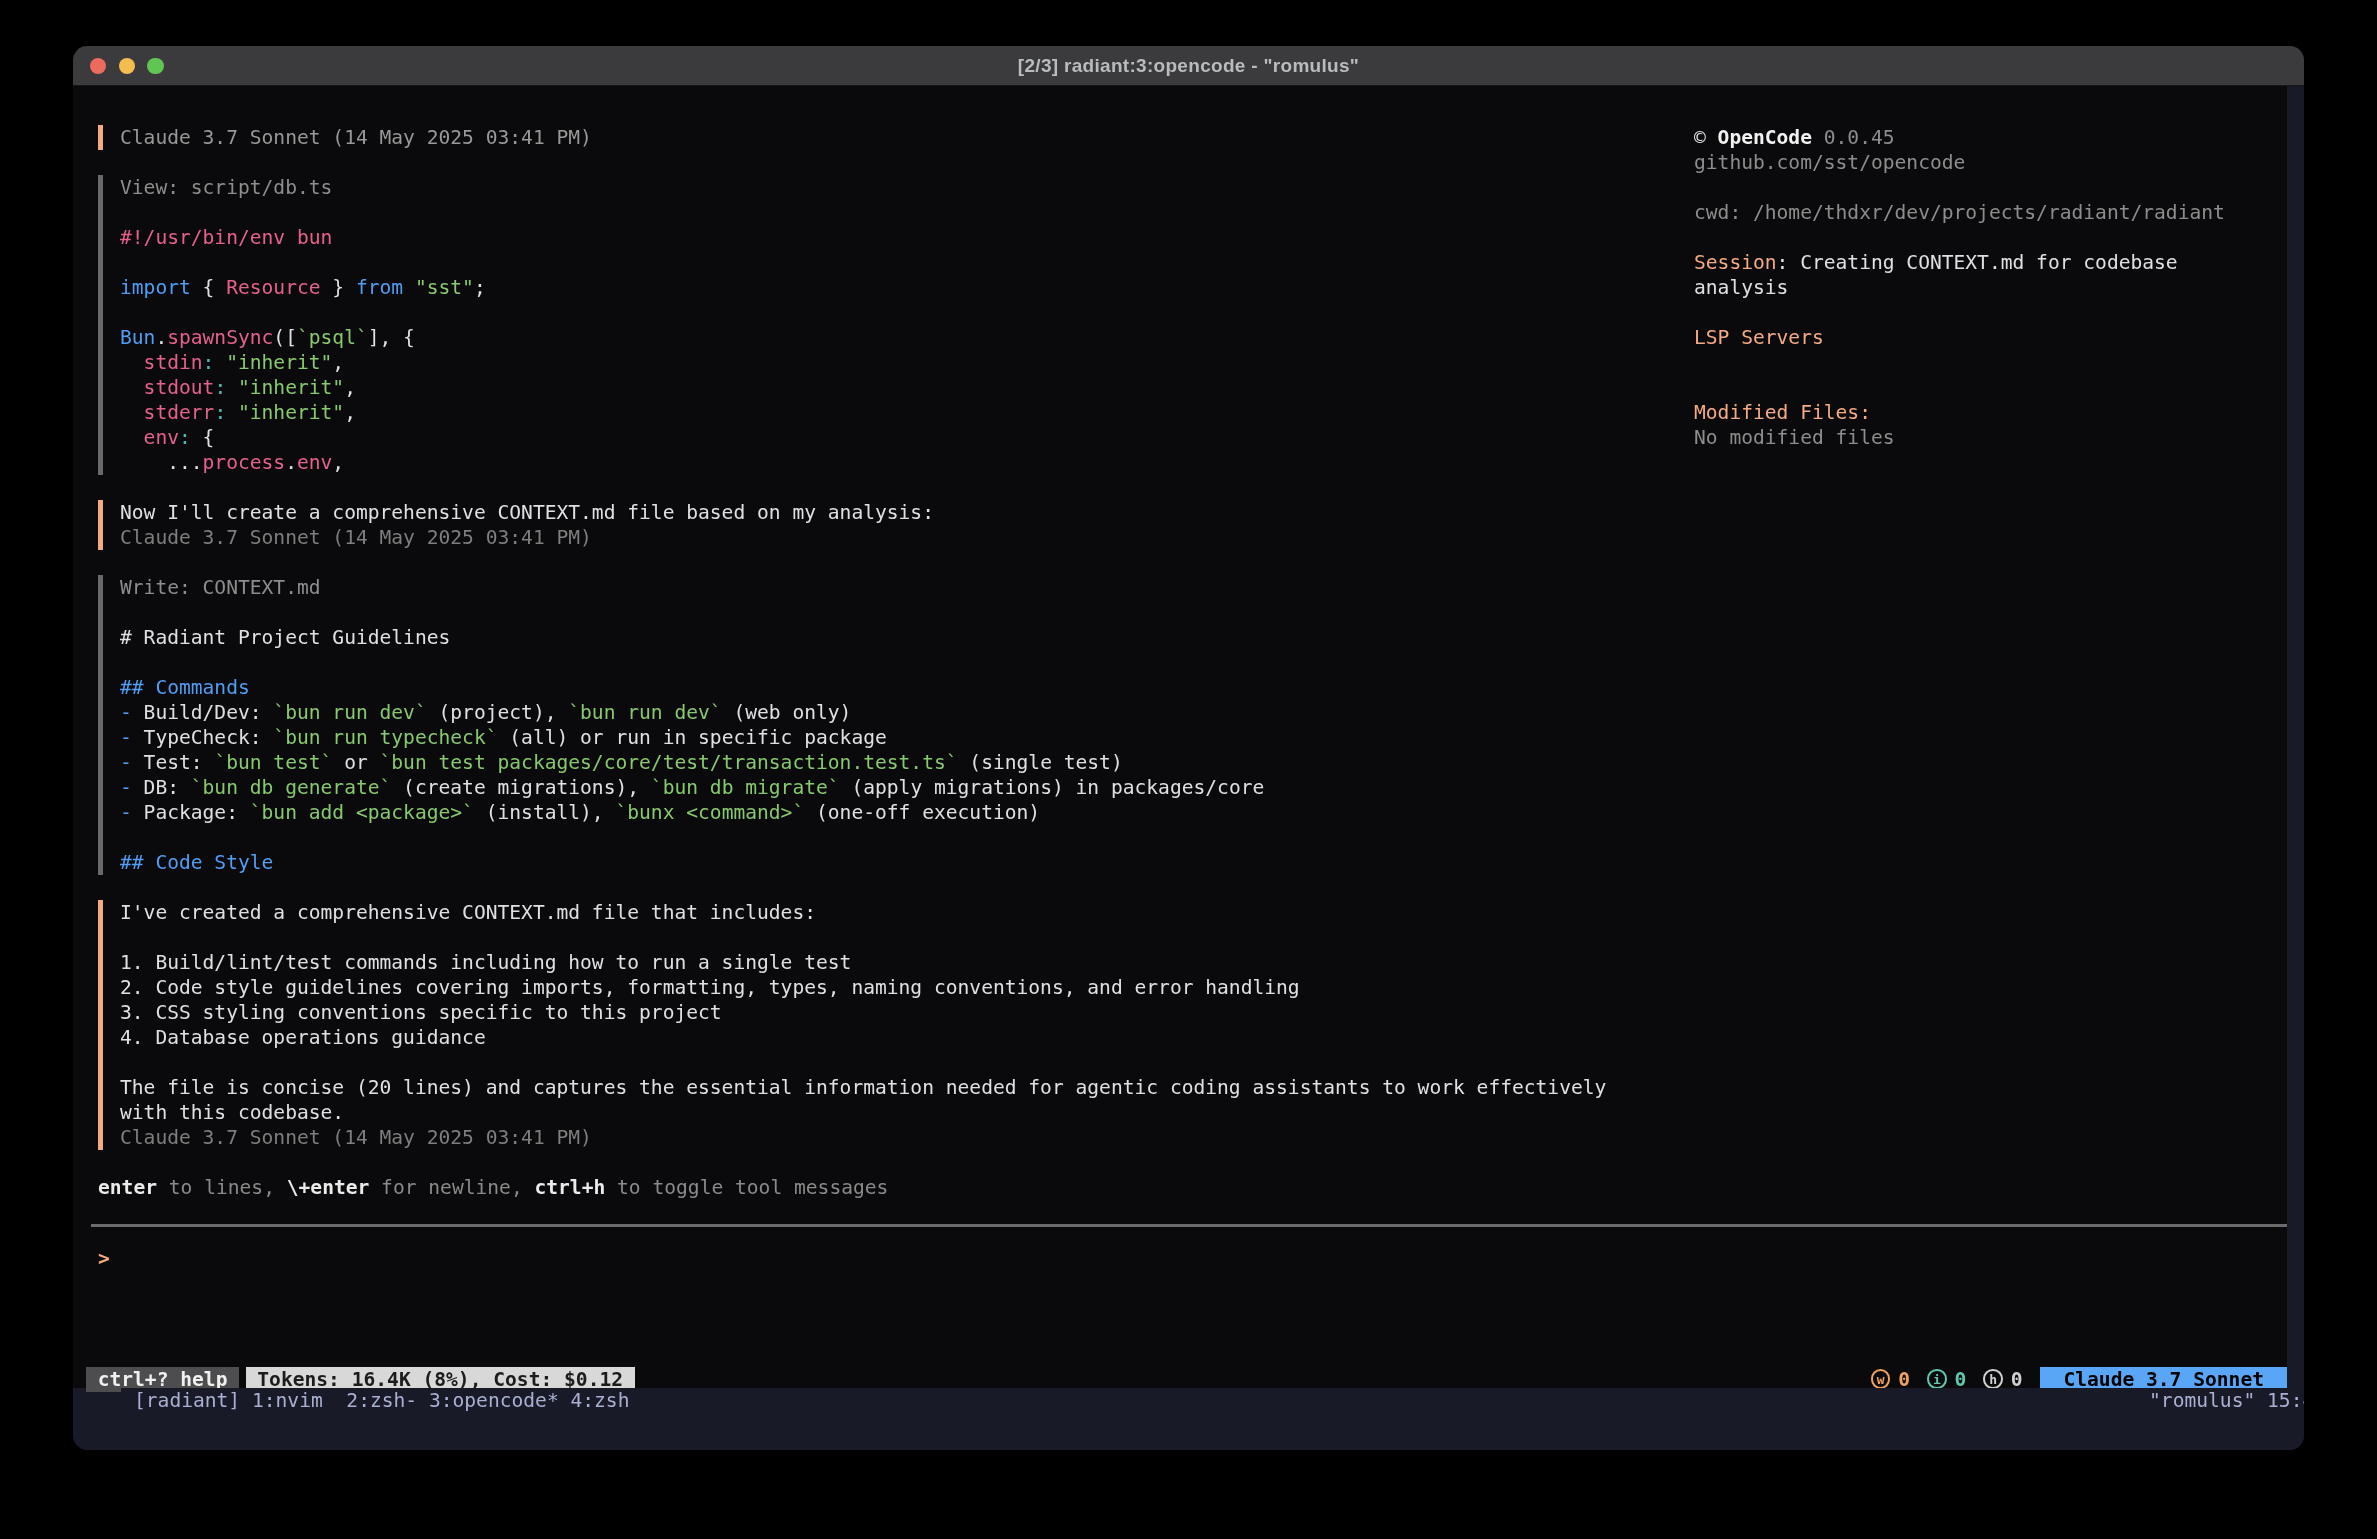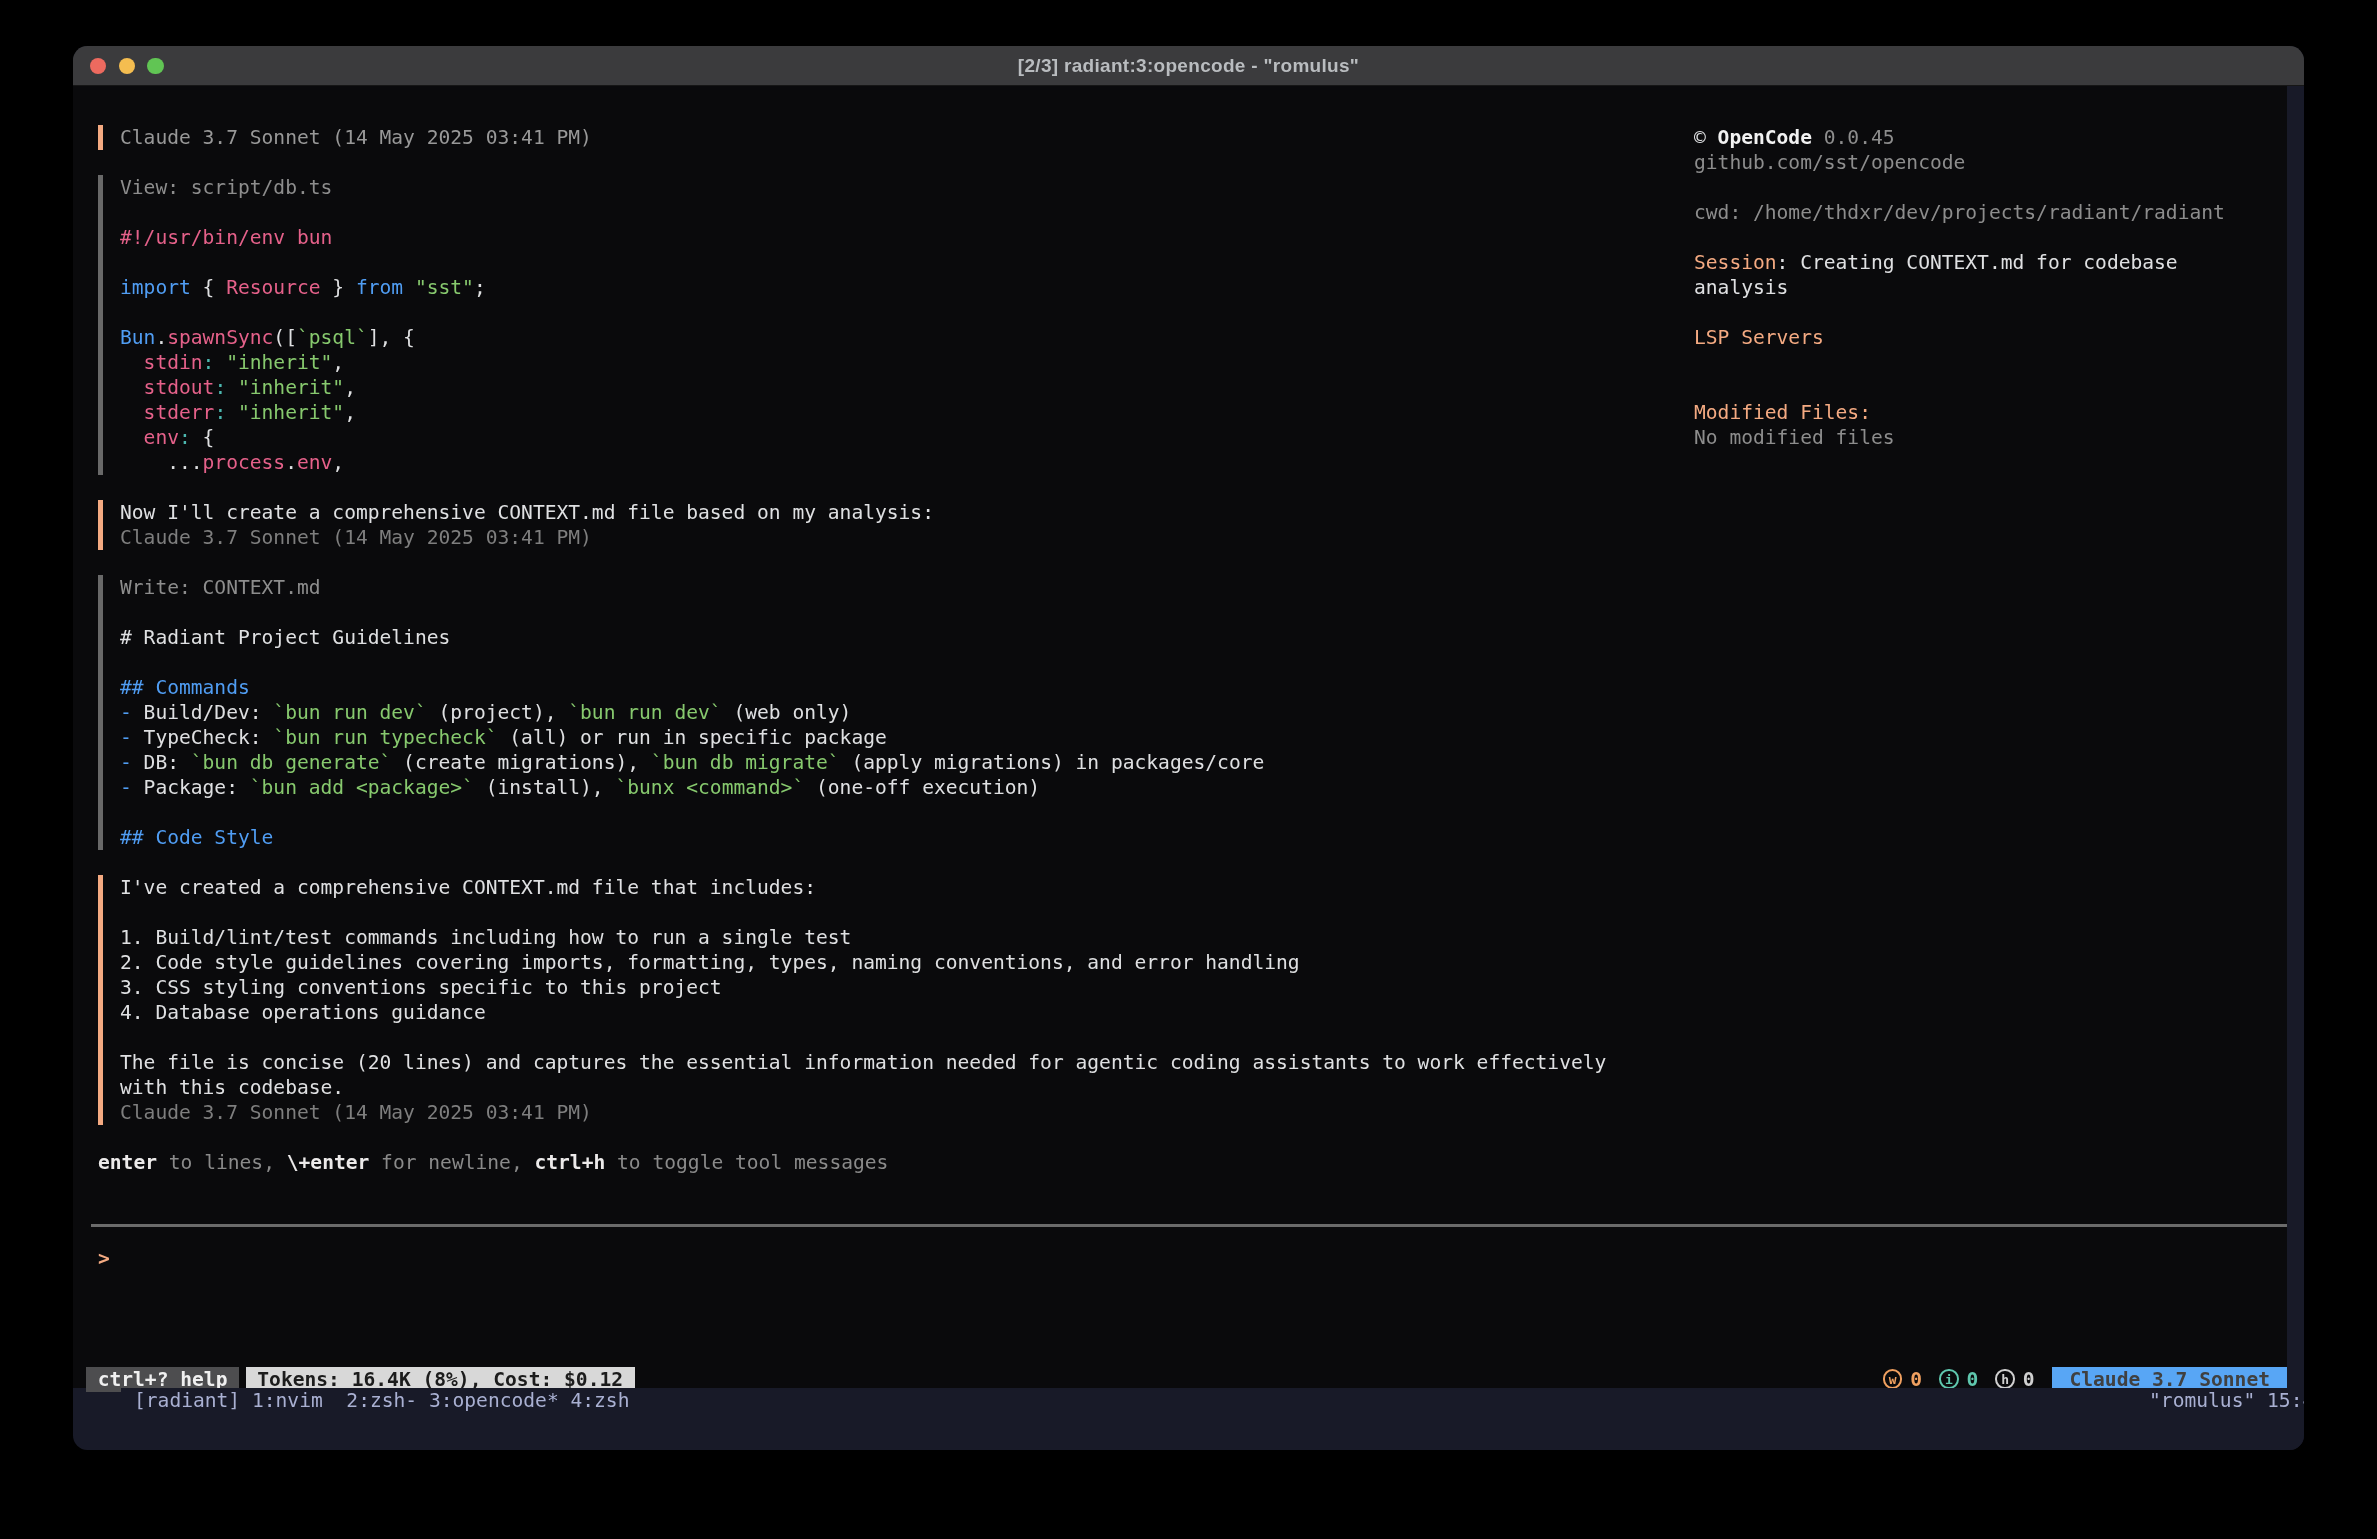--- a/index.html
+++ b/index.html
@@ -66,21 +66,21 @@
   
   .statusrow {
     position:absolute; left:13px; top:1317px; width:2201px; height:25px;
     display:flex; align-items:center; justify-content:space-between;
     font-size:19.6px; line-height:25px;
   }
   .statusrow .left, .statusrow .right { display:flex; align-items:flex-start; height:18px; }
   .chip { height:25px; line-height:25px; padding:0 11.7px; white-space:pre; font-weight:bold; }
   .chip.help { background:#4d4d4f; color:#f0f0f0; }
   .chip.tokens { background:#d8d8d8; color:#1c1c1c; margin-left:6.5px; }
-  .chip.model { background:#58a6f5; color:#404040; margin-left:18px; padding:0 17px; }
+  .chip.model { background:#58a6f5; color:#000000; margin-left:18px; padding:0 23px; }
   .diag { display:flex; align-items:center; gap:7.8px; margin-left:17px; }
   .diag .circ {
     width:19.6px; height:19.6px; border-radius:50%; border:2px solid currentColor;
     display:inline-flex; align-items:center; justify-content:center;
     font-size:13px; font-weight:bold; line-height:1;
   }
   .diag .cnt { font-weight:bold; }
   .diag.warn { color:#f0a060; } .diag.info { color:#5fc7ae; } .diag.hint2 { color:#d0d0d0; }
 
   
@@ -138,20 +138,21 @@
     </div>
 
     <div class="block tool">
       <div class="line g">Write: CONTEXT.md</div>
       <div class="blank"></div>
       <div class="line w"># Radiant Project Guidelines</div>
       <div class="blank"></div>
       <div class="line bl">## Commands</div>
       <div class="line"><span class="bl">- </span><span class="w">Build/Dev: </span><span class="gr">`bun run dev`</span><span class="w"> (project), </span><span class="gr">`bun run dev`</span><span class="w"> (web only)</span></div>
       <div class="line"><span class="bl">- </span><span class="w">TypeCheck: </span><span class="gr">`bun run typecheck`</span><span class="w"> (all) or run in specific package</span><span class="gr"></span><span class="w"></span></div>
+      <div class="line"><span class="bl">- </span><span class="w">Test: </span><span class="gr">`bun test`</span><span class="w"> or </span><span class="gr">`bun test packages/core/test/transaction.test.ts`</span><span class="w"> (single test)</span></div>
       <div class="line"><span class="bl">- </span><span class="w">DB: </span><span class="gr">`bun db generate`</span><span class="w"> (create migrations), </span><span class="gr">`bun db migrate`</span><span class="w"> (apply migrations) in packages/core</span></div>
       <div class="line"><span class="bl">- </span><span class="w">Package: </span><span class="gr">`bun add &lt;package&gt;`</span><span class="w"> (install), </span><span class="gr">`bunx &lt;command&gt;`</span><span class="w"> (one-off execution)</span></div>
       <div class="blank"></div>
       <div class="line bl">## Code Style</div>
     </div>
 
     <div class="block assistant">
       <div class="line w">I've created a comprehensive CONTEXT.md file that includes:</div>
       <div class="blank"></div>
       <div class="line w">1. Build/lint/test commands including how to run a single test</div>

